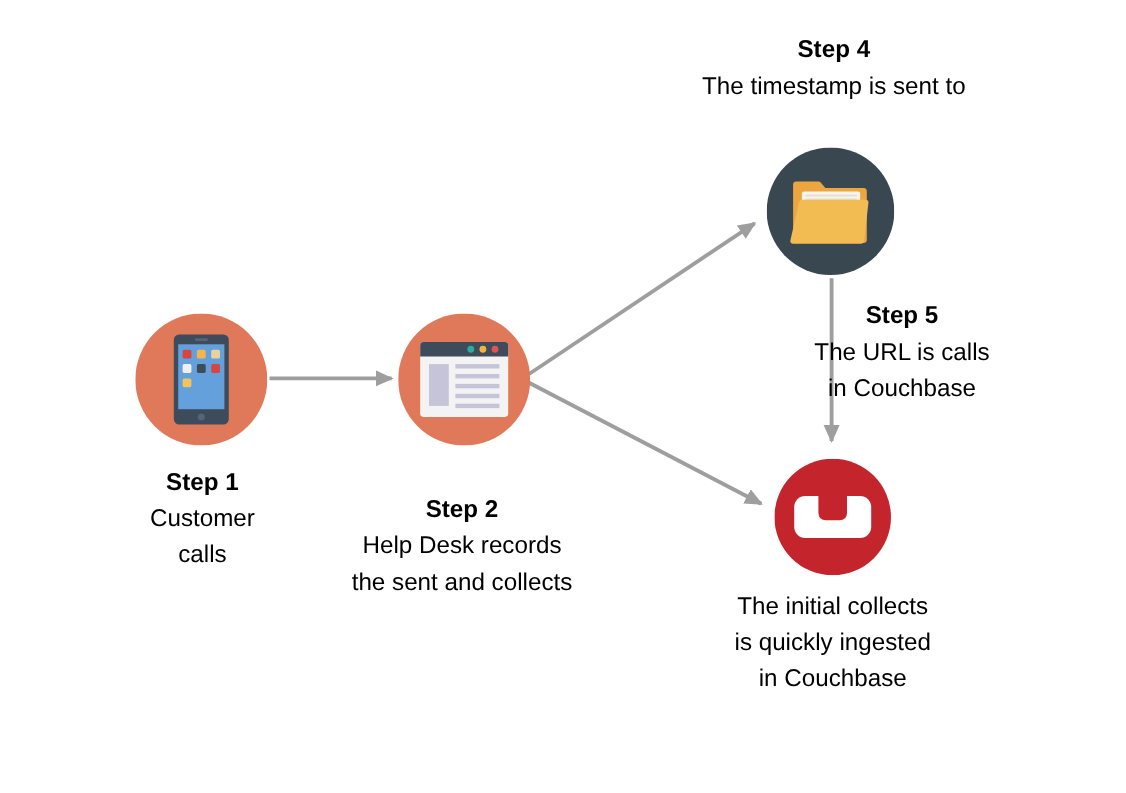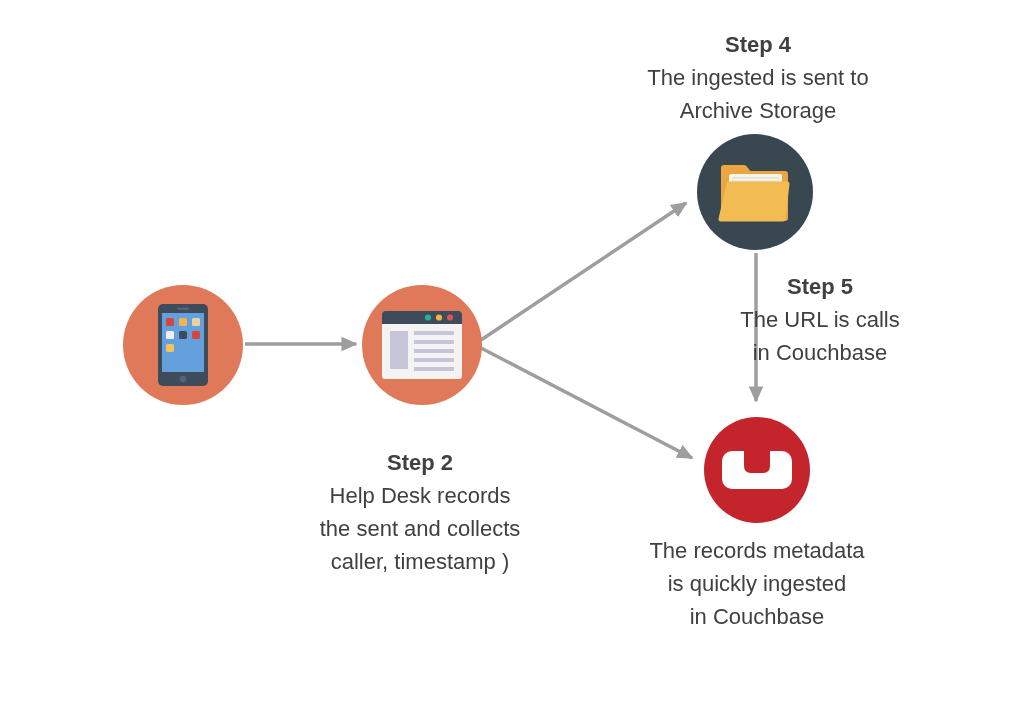--- a/index.html
+++ b/index.html
@@ -4,21 +4,21 @@
 <style>
   html,body{margin:0;padding:0;background:#ffffff;}
   .canvas{
     position:relative;width:1024px;height:721px;background:#ffffff;
     font-family:"Liberation Sans","DejaVu Sans",sans-serif;overflow:hidden;
   }
   .arrows{position:absolute;left:0;top:0;width:1024px;height:721px;}
   .node{position:absolute;}
   .label{
     position:absolute;transform:translateX(-50%);text-align:center;
-    font-size:22px;line-height:33px;color:#404040;white-space:nowrap;
+    font-size:22px;line-height:33px;color:#000000;white-space:nowrap;
   }
   .label-title{font-weight:bold;}
 </style>
 </head>
 <body>
 
 <div class="canvas">
 
   <svg class="arrows" viewBox="0 0 1024 721">
     <defs>
@@ -78,38 +78,41 @@
   </svg>
 
   <svg class="node" style="left:704px;top:417px" width="106" height="106" viewBox="0 0 106 106">
     <circle cx="53" cy="53" r="53" fill="#c4242b"></circle>
     <g>
       <rect x="18" y="34" width="70" height="38" rx="10" fill="#ffffff"></rect>
       <path d="M40,34 L40,49 Q40,56 47,56 L59,56 Q66,56 66,49 L66,34 Z" fill="#c4242b"></path>
     </g>
   </svg>
 
+  <div class="label" style="left:184px;top:421px">
+    <div class="label-title">Step 1</div>
+    <div class="label-line">Customer</div>
+    <div class="label-line">calls</div>
+  </div>
 
   <div class="label" style="left:420px;top:446px">
     <div class="label-title">Step 2</div>
     <div class="label-line">Help Desk records</div>
     <div class="label-line">the sent and collects</div>
-    <div class="label-line">caller, timestamp )</div>
   </div>
 
   <div class="label" style="left:757px;top:534px">
-    <div class="label-line">The records metadata</div>
+    <div class="label-line">The initial collects</div>
     <div class="label-line">is quickly ingested</div>
     <div class="label-line">in Couchbase</div>
   </div>
 
   <div class="label" style="left:758px;top:28px">
     <div class="label-title">Step 4</div>
-    <div class="label-line">The ingested is sent to</div>
-    <div class="label-line">Archive Storage</div>
+    <div class="label-line">The timestamp is sent to</div>
   </div>
 
   <div class="label" style="left:820px;top:270px">
     <div class="label-title">Step 5</div>
     <div class="label-line">The URL is calls</div>
     <div class="label-line">in Couchbase</div>
   </div>
 
 </div>
 

